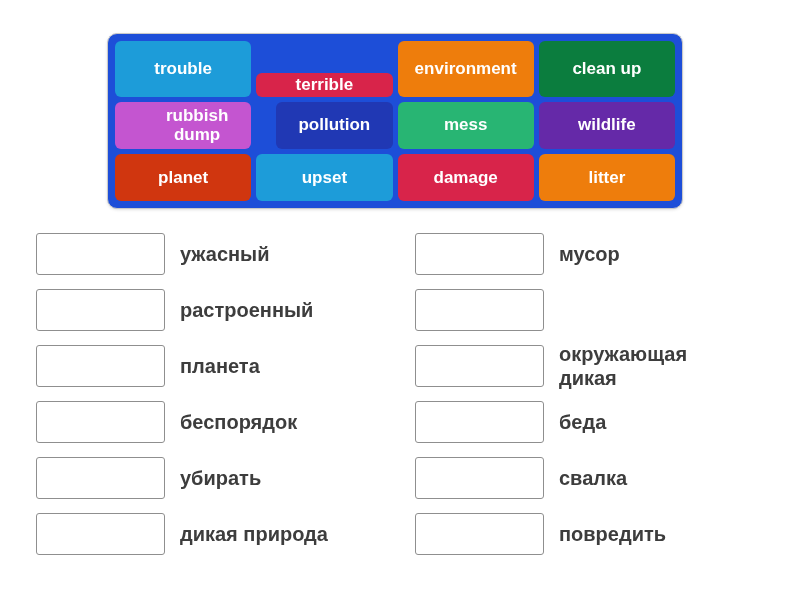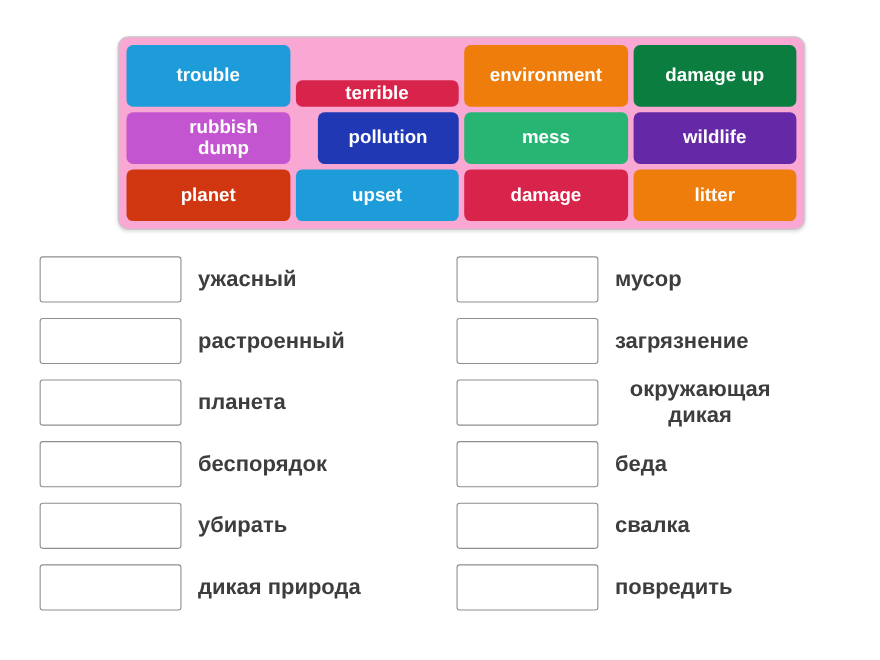--- a/index.html
+++ b/index.html
@@ -14,24 +14,24 @@
     background: #ffffff;
     font-family: "Liberation Sans", "DejaVu Sans", sans-serif;
     overflow: hidden;
   }
 
   
   .word-bank {
     position: absolute;
     left: 107px;
     top: 33px;
-    width: 625px;
+    width: 576px;
     height: 176px;
     box-sizing: border-box;
-    background: #f9a8d4;
+    background: #1d4ed8;
     border: 1px solid var(--panel-border, #c9c9c9);
     border-radius: 10px;
     box-shadow: 0 1px 3px rgba(0,0,0,0.12);
   }
   .tile-grid {
     position: absolute;
     inset: 7px;
     display: grid;
     grid-template-columns: repeat(4, 1fr);
     grid-template-rows: repeat(3, 1fr);
@@ -75,33 +75,33 @@
     border-radius: 3px;
   }
   .match-label {
     margin-left: 15px;
     font-size: 20px;
     line-height: 1.2;
     color: var(--label-text, #3d3d3d);
     font-weight: bold;
   }
   .match-col.left  .match-label { max-width: 200px; }
-  .match-col.right .match-label { max-width: 155px; text-align: center; }
+  .match-col.right .match-label { max-width: 155px; }
 </style>
 </head>
 <body>
 
 <div class="stage">
 
   <div class="word-bank">
     <div class="tile-grid" id="tile-grid">
         <div class="tile" style="background: rgb(29, 156, 217);">trouble</div>
         <div class="tile" style="background: rgb(216, 36, 74); margin-top: 32px;">terrible</div>
         <div class="tile" style="background: rgb(238, 125, 12);">environment</div>
-        <div class="tile" style="background: rgb(11, 125, 62);">damage up</div>
+        <div class="tile" style="background: rgb(11, 125, 62);">clean up</div>
         <div class="tile" style="background: rgb(196, 85, 208); padding-left: 40px;">rubbish dump</div>
         <div class="tile" style="background: rgb(32, 56, 180); margin-left: 20px;">pollution</div>
         <div class="tile" style="background: rgb(40, 181, 115);">mess</div>
         <div class="tile" style="background: rgb(101, 41, 168);">wildlife</div>
         <div class="tile" style="background: rgb(208, 54, 15);">planet</div>
         <div class="tile" style="background: rgb(29, 156, 217); text-align: center;">upset</div>
         <div class="tile" style="background: rgb(216, 36, 74);">damage</div>
         <div class="tile" style="background: rgb(238, 125, 12);">litter</div>
       </div>
   </div>
@@ -132,21 +132,20 @@
         <span class="match-label">дикая природа</span>
       </div>
     </div>
   <div class="match-col right" id="col-right">
       <div class="match-row">
         <div class="answer-slot"></div>
         <span class="match-label">мусор</span>
       </div>
       <div class="match-row">
         <div class="answer-slot"></div>
-        <span class="match-label">загрязнение</span>
       </div>
       <div class="match-row">
         <div class="answer-slot"></div>
         <span class="match-label">окружающая дикая</span>
       </div>
       <div class="match-row">
         <div class="answer-slot"></div>
         <span class="match-label">беда</span>
       </div>
       <div class="match-row">

